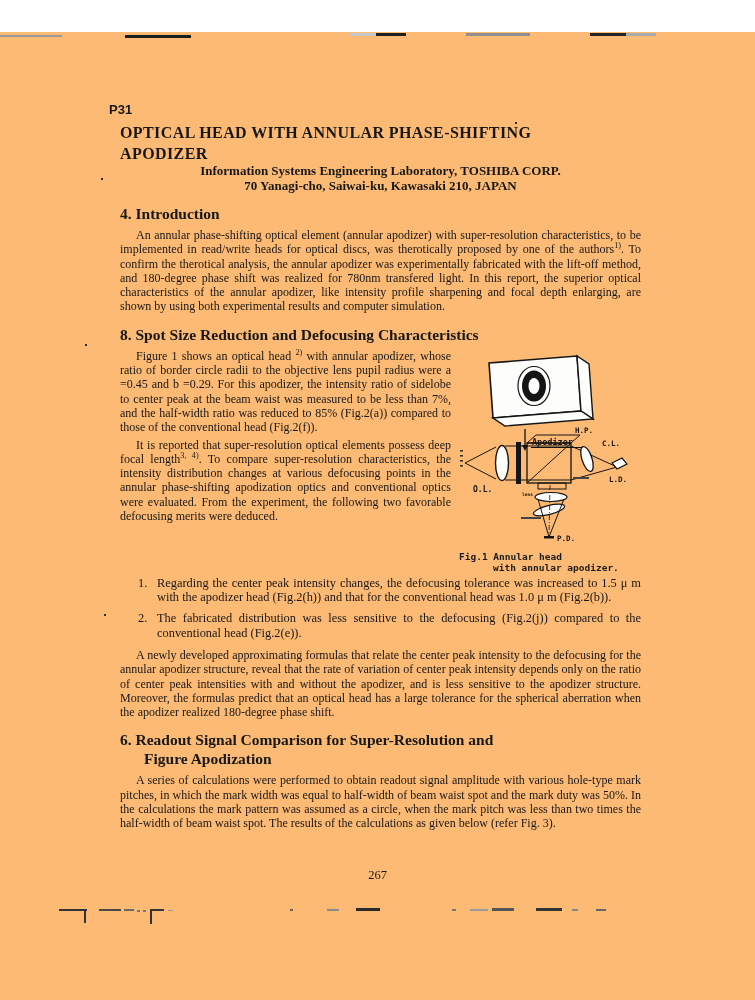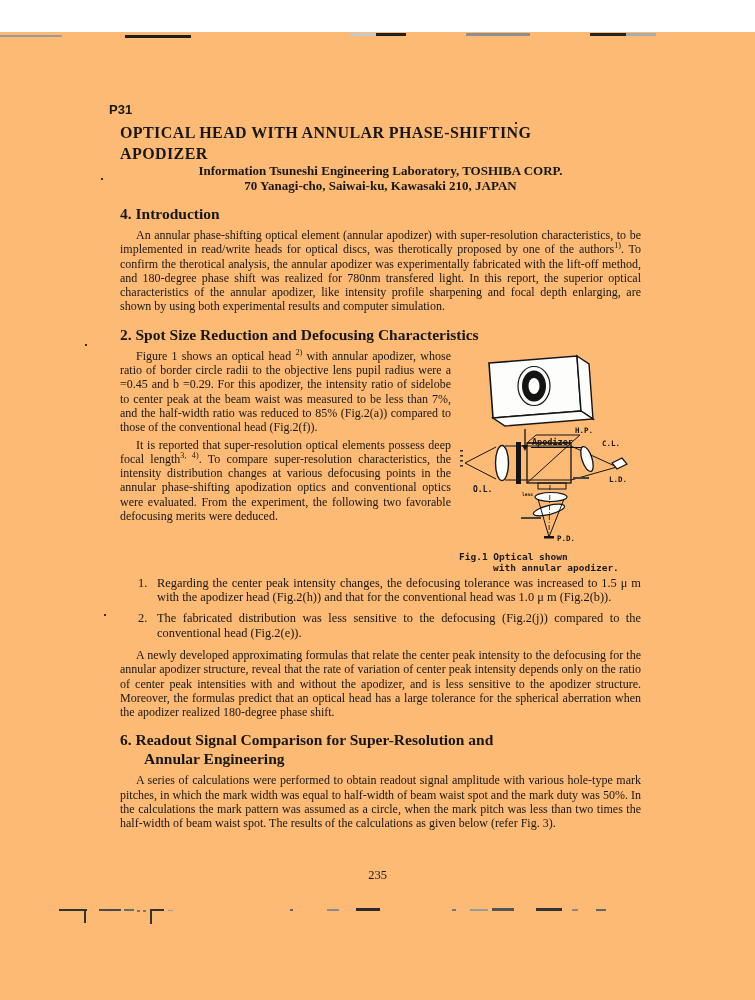--- a/index.html
+++ b/index.html
@@ -78,27 +78,27 @@
   <div class="dot" style="left:104px;top:582px"></div>
 
   <div class="paper-id">P31</div>
 
   <div class="content">
 
     <div class="title">
       <span>OPTICAL HEAD WITH ANNULAR PHASE-SHIFTING</span><br>
       <span>APODIZER</span>
     </div>
-    <div class="byline">Information Tsuneshi Engineering Laboratory, TOSHIBA CORP.</div>
+    <div class="byline">Information Systems Engineering Laboratory, TOSHIBA CORP.</div>
     <div class="byline">70 Yanagi-cho, Saiwai-ku, Kawasaki 210, JAPAN</div>
 
     <h2>4. Introduction</h2>
     <p class="body"><span>An annular phase-shifting optical element (annular apodizer) with super-resolution characteristics, to be implemented in read/write heads for optical discs, was therotically proposed by one of the authors</span><sup>1)</sup><span>. To confirm the therotical analysis, the annular apodizer was experimentally fabricated with the lift-off method, and 180-degree phase shift was realized for 780nm transfered light. In this report, the superior optical characteristics of the annular apodizer, like intensity profile sharpening and focal depth enlarging, are shown by using both experimental results and computer simulation.</span></p>
 
-    <h2>2. Spot Size Reduction and Defocusing Characteristics</h2>
+    <h2>8. Spot Size Reduction and Defocusing Characteristics</h2>
 
     <div class="fig">
       <svg width="182" height="196" viewBox="0 0 182 196">
 
         <g>
           <polygon points="30,12 118,5 122,60 34,67" fill="#fdfdfc" stroke="#141414" stroke-width="1.6"></polygon>
           <polygon points="118,5 130,13 134,68 122,60" fill="#fdfdfc" stroke="#141414" stroke-width="1.4"></polygon>
           <polygon points="34,67 122,60 134,68 46,75" fill="#fdfdfc" stroke="#141414" stroke-width="1.4"></polygon>
           <ellipse cx="75" cy="35" rx="16" ry="19.5" fill="none" stroke="#141414" stroke-width="1.2"></ellipse>
           <ellipse cx="75" cy="35" rx="12" ry="15.5" fill="#141414"></ellipse>
@@ -153,21 +153,21 @@
         <g font-family="DejaVu Sans Mono, monospace" font-weight="bold" fill="#141414">
           <text x="116" y="82" font-size="7.5">H.P.</text>
           <text x="143" y="95" font-size="7.5">C.L.</text>
           <text x="14" y="141" font-size="8">O.L.</text>
           <text x="150" y="131" font-size="7.5">L.D.</text>
           <text x="98" y="190" font-size="7.5">P.D.</text>
           <text x="63" y="145" font-size="4.5">lens</text>
         </g>
       </svg>
       <div class="figcap">
-        <div class="cap1">Fig.1  Optical shown</div>
+        <div class="cap1">Fig.1  Annular head</div>
         <div class="cap2">with annular apodizer.</div>
       </div>
     </div>
 
     <p class="body"><span>Figure 1 shows an optical head </span><sup>2)</sup><span> with annular apodizer, whose ratio of border circle radii to the objective lens pupil radius were a =0.45 and b =0.29. For this apodizer, the intensity ratio of sidelobe to center peak at the beam waist was measured to be less than 7%, and the half-width ratio was reduced to 85% (Fig.2(a)) compared to those of the conventional head (Fig.2(f)).</span></p>
     <p class="body"><span>It is reported that super-resolution optical elements possess deep focal length</span><sup>3, 4)</sup><span>. To compare super-resolution characteristics, the intensity distribution changes at various defocusing points in the annular phase-shifting apodization optics and conventional optics were evaluated. From the experiment, the following two favorable defocusing merits were deduced.</span></p>
 
     <div class="merits">
       <div class="merit">
         <span class="num">1.</span>
@@ -176,27 +176,27 @@
       <div class="merit">
         <span class="num">2.</span>
         <span class="mtext">The fabricated distribution was less sensitive to the defocusing (Fig.2(j)) compared to the conventional head (Fig.2(e)).</span>
       </div>
     </div>
 
     <p class="body" style="margin-top:8px">A newly developed approximating formulas that relate the center peak intensity to the defocusing for the annular apodizer structure, reveal that the rate of variation of center peak intensity depends only on the ratio of center peak intensities with and without the apodizer, and is less sensitive to the apodizer structure. Moreover, the formulas predict that an optical head has a large tolerance for the spherical aberration when the apodizer realized 180-degree phase shift.</p>
 
     <h2>
       <span>6. Readout Signal Comparison for Super-Resolution and</span><br>
-      <span class="h2-indent">Annular Engineering</span>
+      <span class="h2-indent">Figure Apodization</span>
     </h2>
     <p class="body">A series of calculations were performed to obtain readout signal amplitude with various hole-type mark pitches, in which the mark width was equal to half-width of beam waist spot and the mark duty was 50%. In the calculations the mark pattern was assumed as a circle, when the mark pitch was less than two times the half-width of beam waist spot. The results of the calculations as given below (refer Fig. 3).</p>
 
   </div>
 
-  <div class="pagenum">235</div>
+  <div class="pagenum">267</div>
 
   <div class="art" style="left:59px;top:877px;width:28px;height:2px"></div>
   <div class="art" style="left:84px;top:877px;width:2px;height:14px"></div>
   <div class="art" style="left:99px;top:877px;width:22px;height:2px;background:#4a4a4a"></div>
   <div class="art" style="left:124px;top:877px;width:10px;height:2px;background:#6a6a6a"></div>
   <div class="art" style="left:137px;top:878px;width:3px;height:2px;background:#777"></div>
   <div class="art" style="left:143px;top:878px;width:3px;height:2px;background:#777"></div>
   <div class="art" style="left:150px;top:877px;width:14px;height:2px"></div>
   <div class="art" style="left:150px;top:877px;width:2px;height:15px"></div>
   <div class="art" style="left:168px;top:878px;width:5px;height:1px;background:#999"></div>

